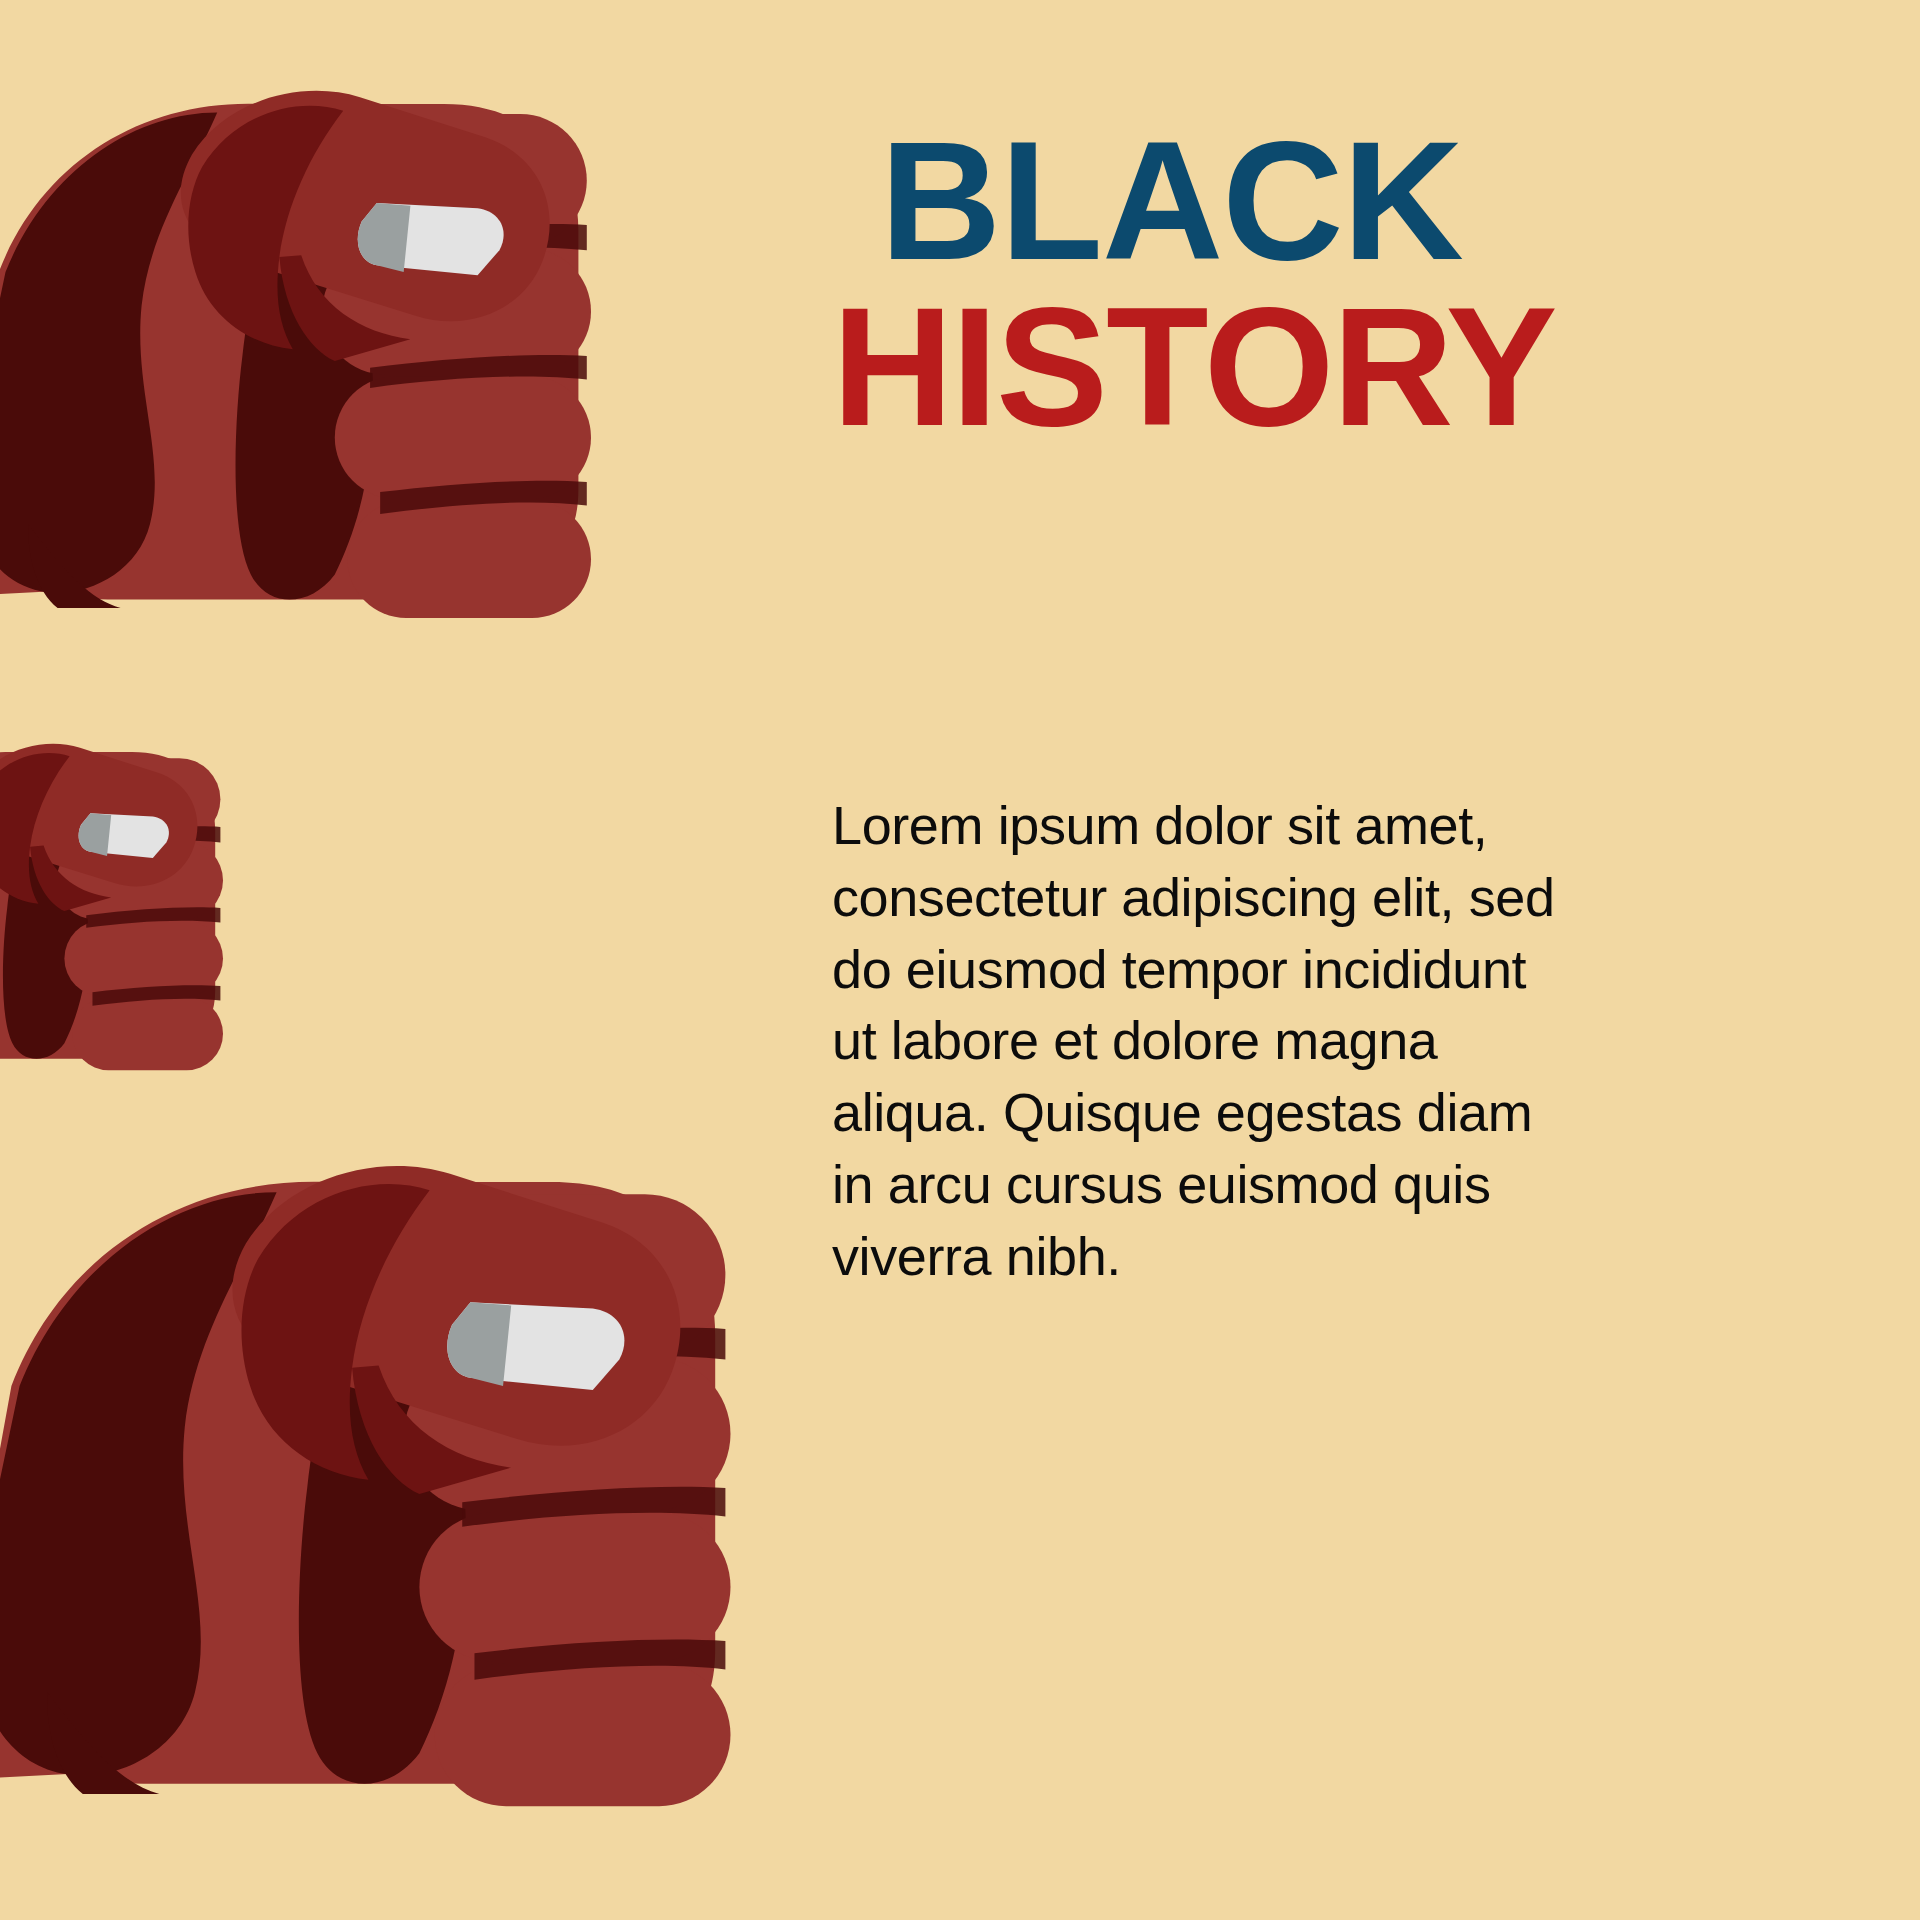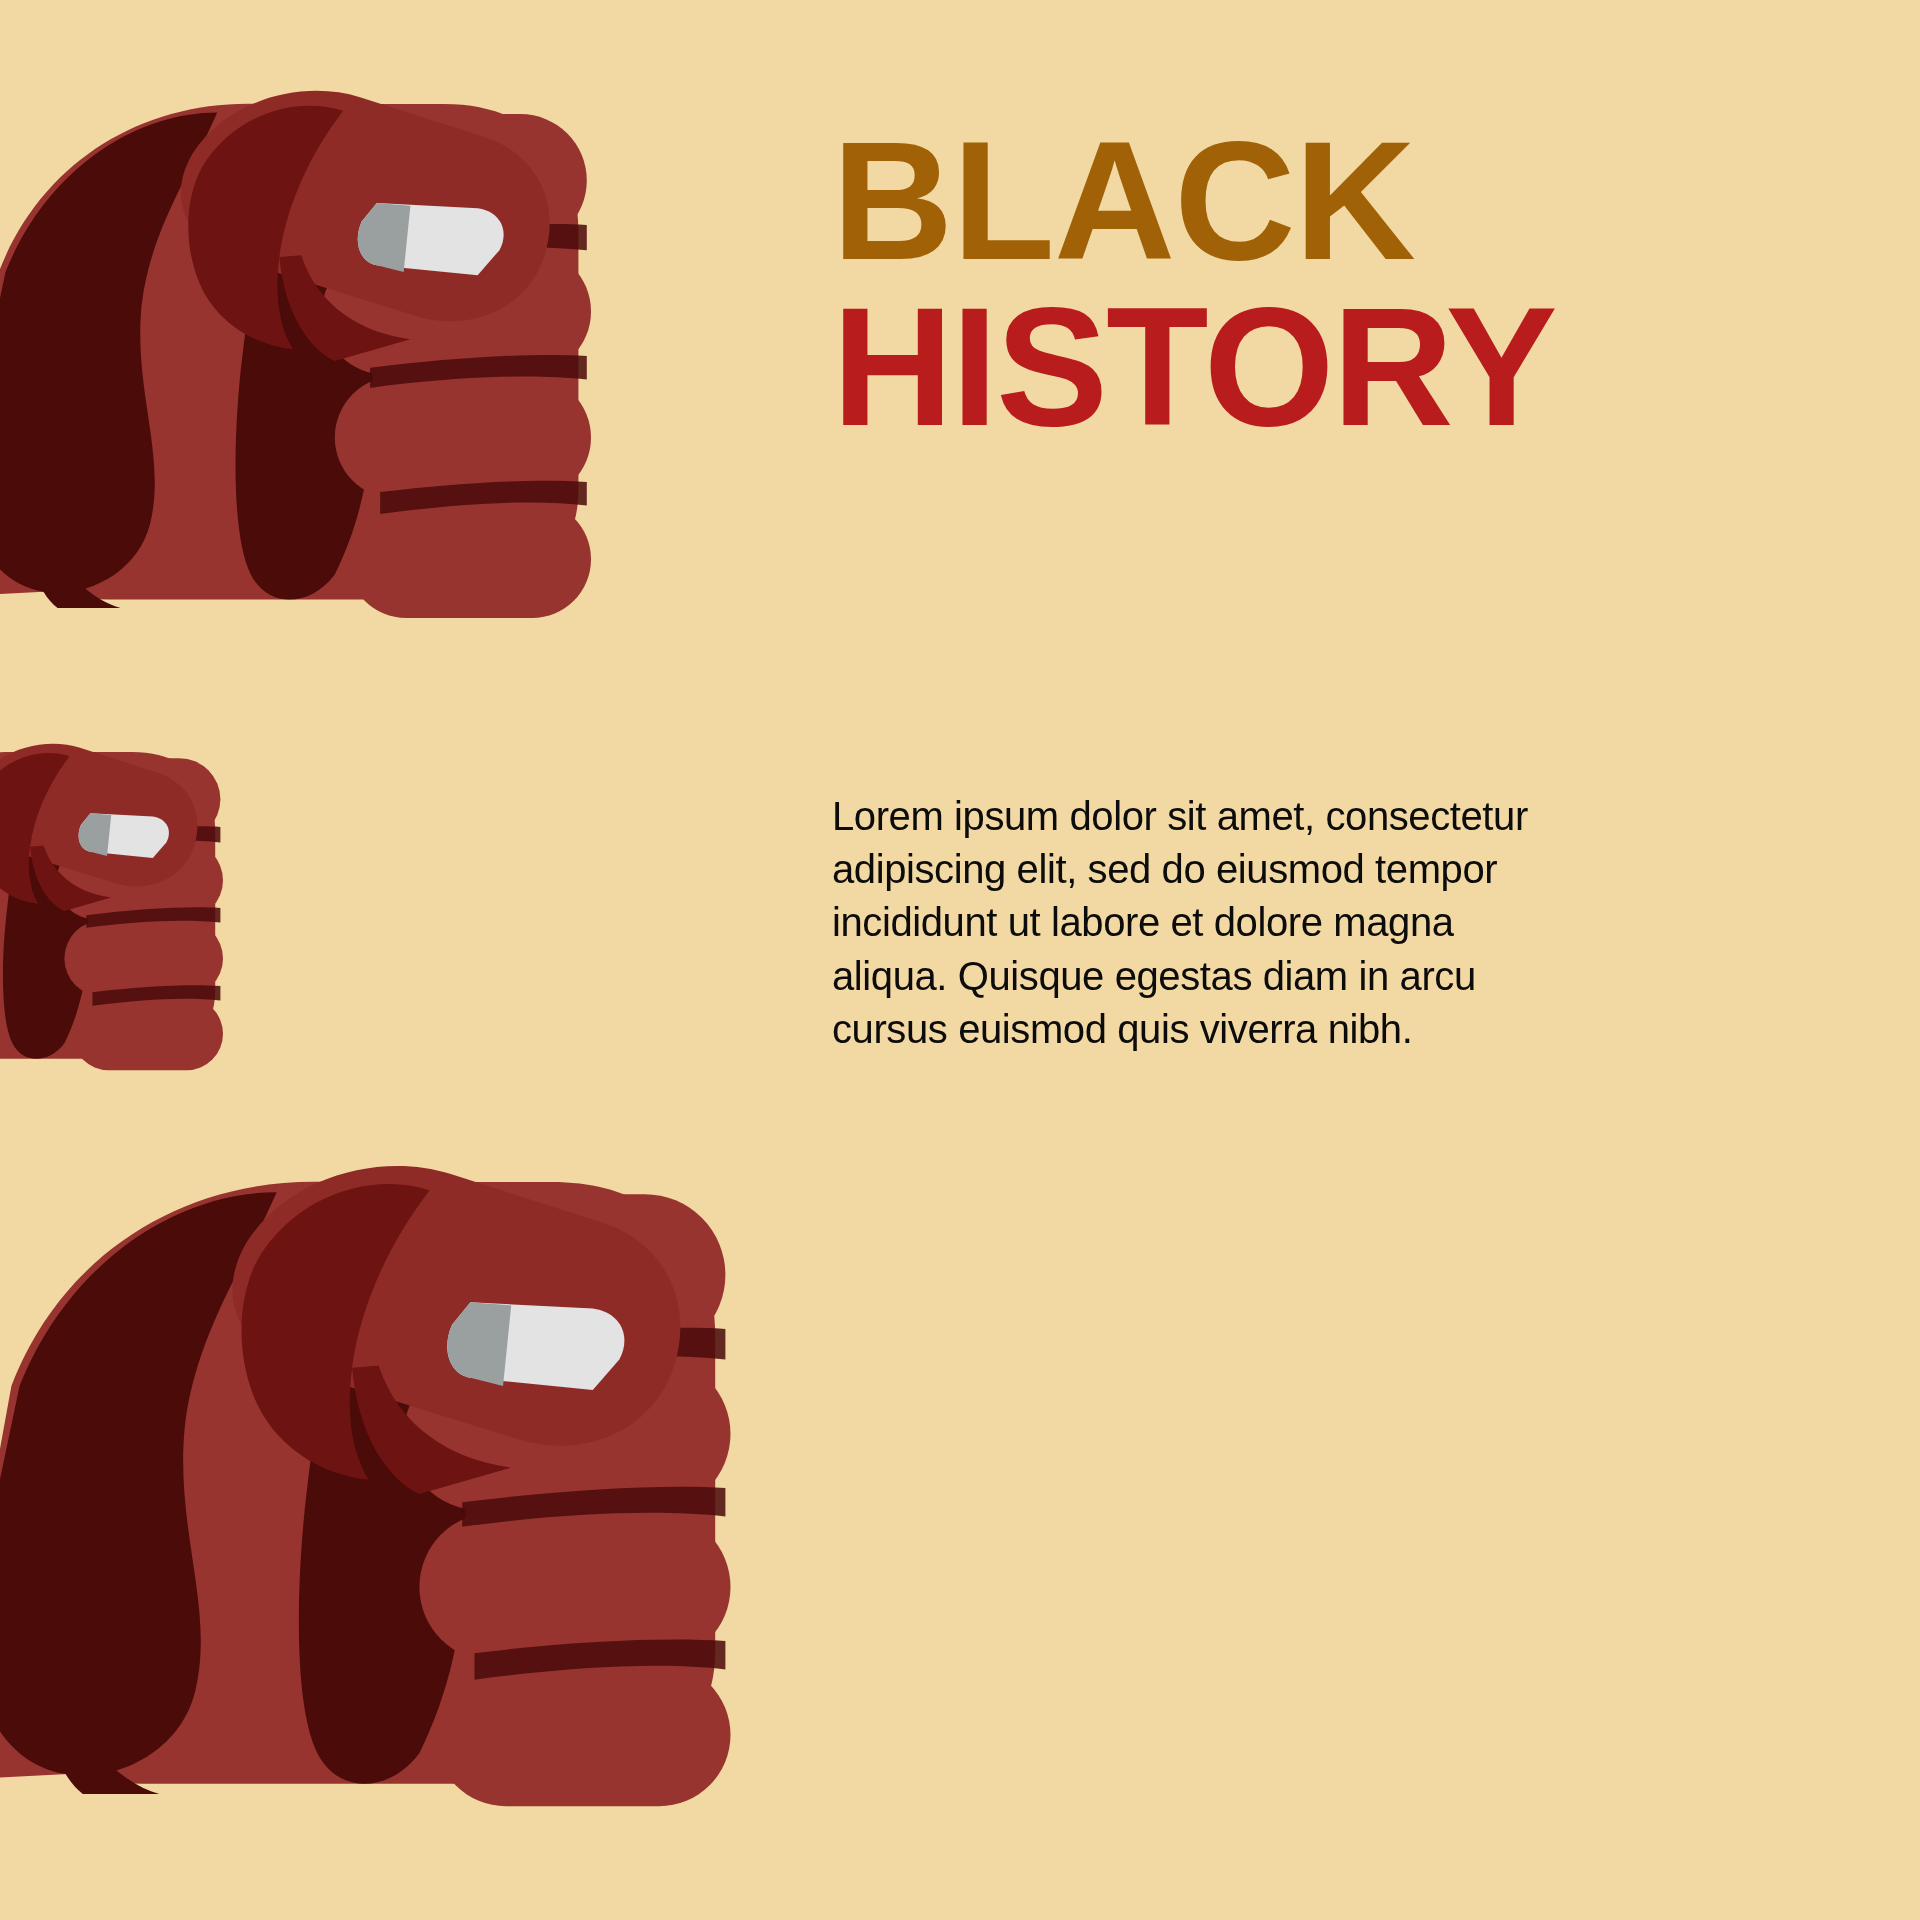--- a/index.html
+++ b/index.html
@@ -55,32 +55,32 @@
 
   .headline .line {
     display: block;
     font-family: "Liberation Sans", sans-serif;
     font-weight: 700;
     font-size: 168px;
     line-height: 0.99;
     letter-spacing: -1px;
     white-space: nowrap;
   }
-  .headline .line.l1 { color: #a16207; }
+  .headline .line.l1 { color: #0c4a6e; margin-left: 48px; }
   .headline .line.l2 { color: #b91c1c; letter-spacing:-2px; }
   .headline .line.l3 { color: #03714f; letter-spacing:-1px; }
 
   .body-copy {
     position: absolute;
     left: 0;
     top: 790px;
     width: 740px;
     font-family: "Liberation Sans", sans-serif;
     font-weight: 400;
-    font-size: 40px;
+    font-size: 54px;
     line-height: 1.33;
     color: #0c0c0c;
     letter-spacing: -0.4px;
   }
 </style>
 </head>
 <body>
 
 <div id="poster">
 

